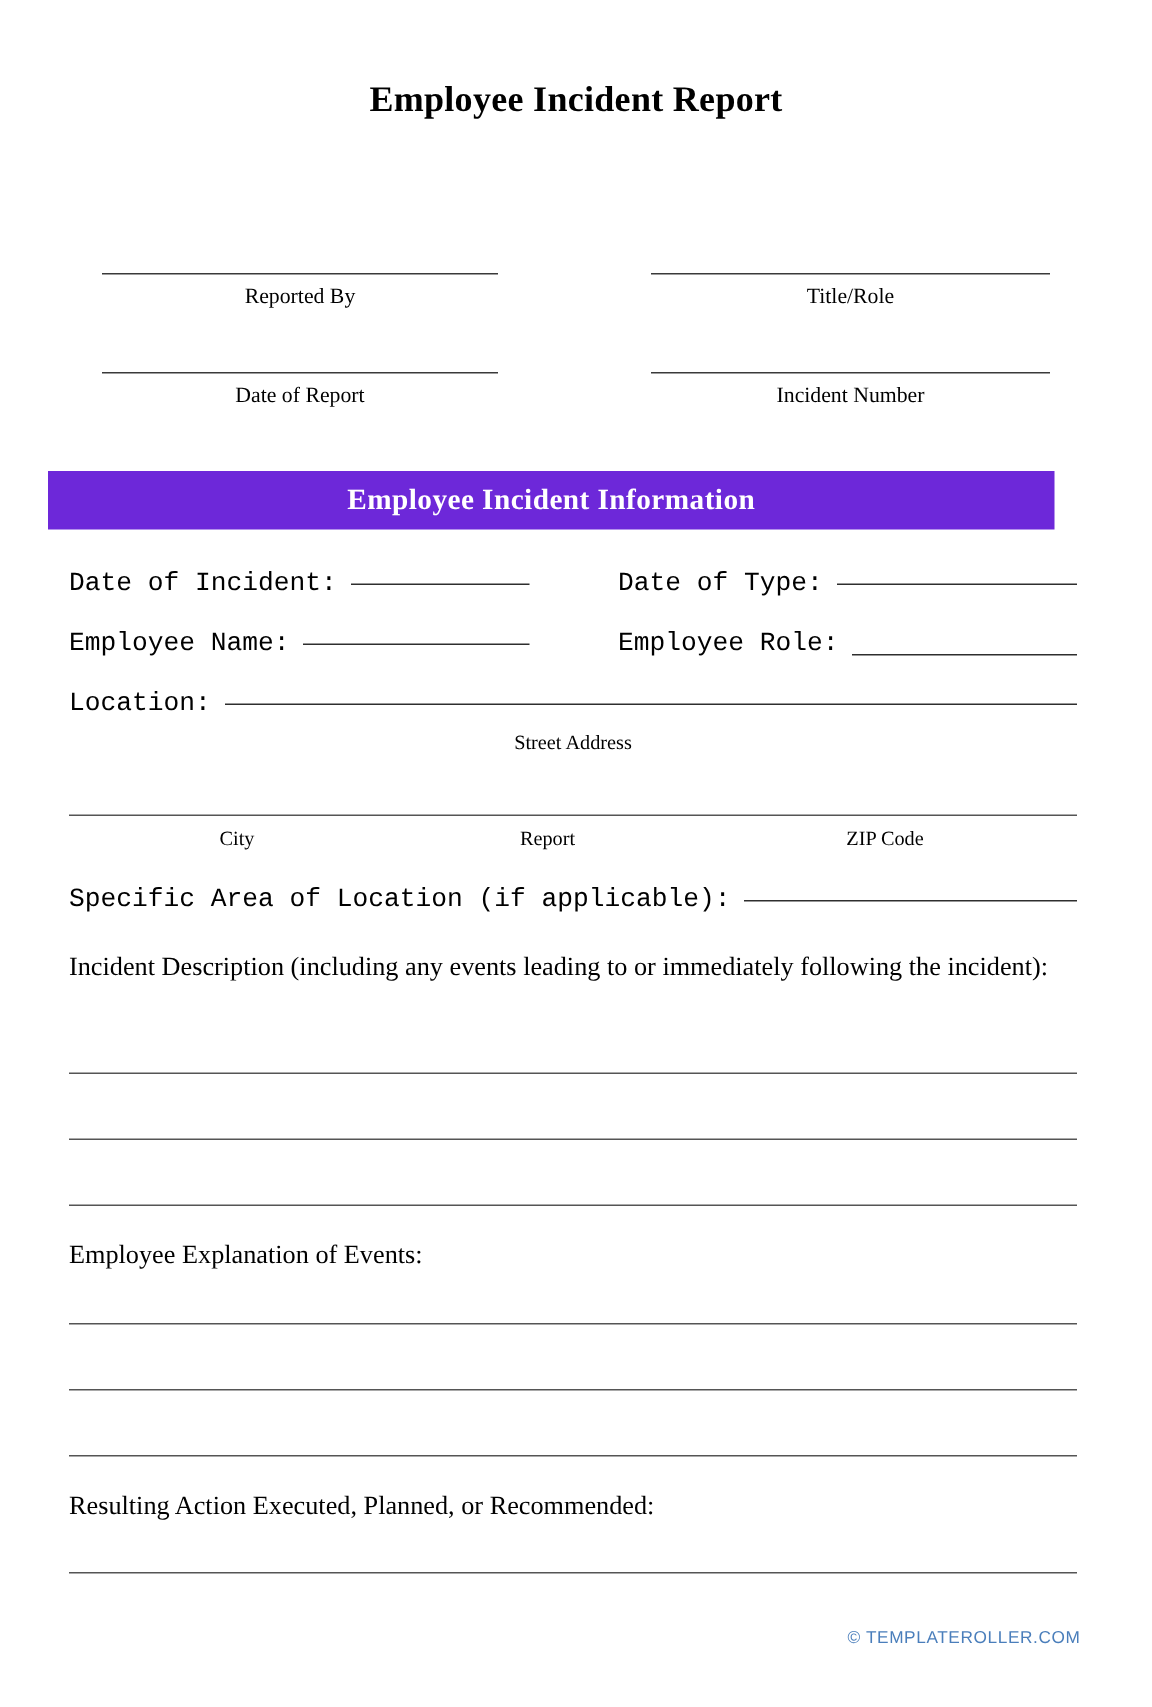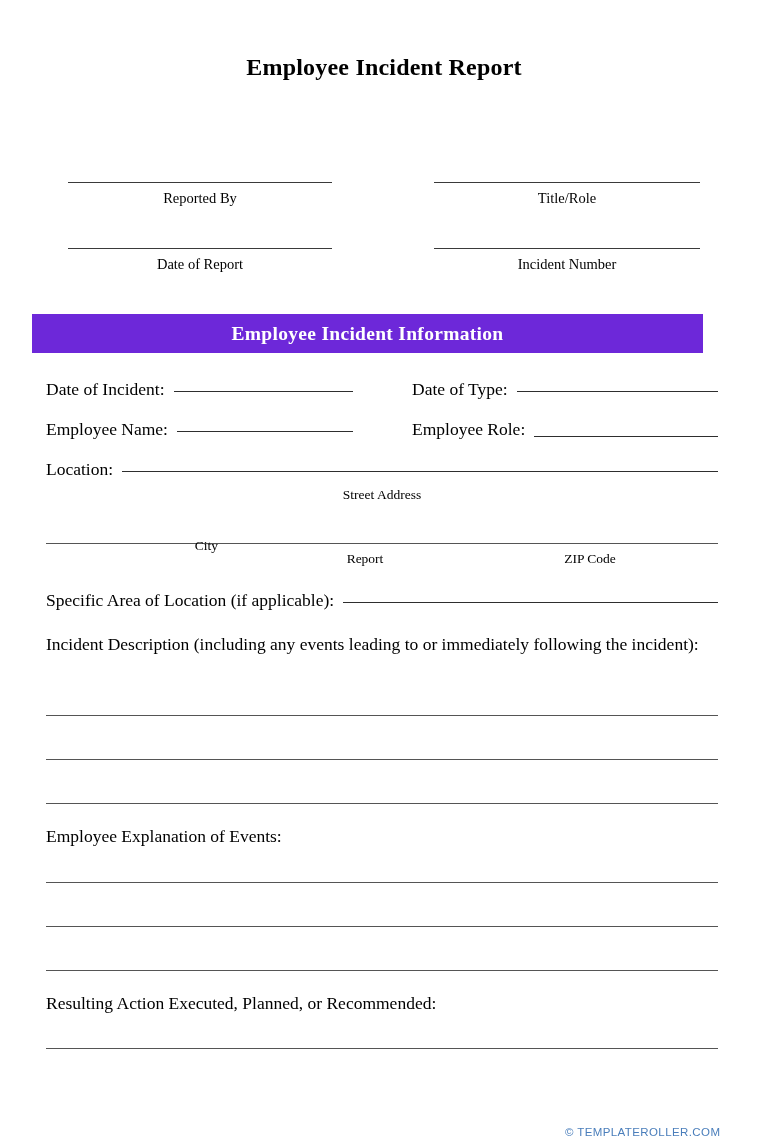--- a/index.html
+++ b/index.html
@@ -62,20 +62,21 @@
   }
 
   
   .field-row {
     position: absolute;
     display: flex;
     align-items: baseline;
     font-size: 17.5px;
     line-height: 22px;
     white-space: nowrap;
+    font-family: Liberation Mono, monospace;
   }
   .field-label {
     flex: 0 0 auto;
   }
   .field-rule {
     flex: 1 1 auto;
     border-bottom: 1.4px solid #2e2e2e;
     height: 0;
     margin-left: 9px;
     position: relative;
@@ -173,21 +174,21 @@
 
   <div class="field-row" style="left:46px; top:458px; width:672px;">
     <span class="field-label">Location:</span>
     <span class="field-rule"></span>
   </div>
 
   <div class="caption" style="left:46px; top:487px; width:672px;">Street Address</div>
 
   <div class="rule" style="left: 46px; top: 543px; width: 672px; border-top-color: rgb(85, 85, 85);"></div>
 
-  <div class="caption" style="left:98px; top:538px; width:120px;text-align:right;">City</div>
+  <div class="caption" style="left:98px; top:551px; width:120px;">City</div>
 
   <div class="caption" style="left:305px; top:551px; width:120px;">Report</div>
 
   <div class="caption" style="left:530px; top:551px; width:120px;">ZIP Code</div>
 
   <div class="field-row" style="left:46px; top:589px; width:672px;">
     <span class="field-label">Specific Area of Location (if applicable):</span>
     <span class="field-rule"></span>
   </div>
 
@@ -200,15 +201,15 @@
   <div class="prompt-single" style="left:46px; top:825px;">Employee Explanation of Events:</div>
 
   <div class="rule" style="left: 46px; top: 882px; width: 672px; border-top-color: rgb(85, 85, 85);"></div>
   <div class="rule" style="left: 46px; top: 926px; width: 672px; border-top-color: rgb(85, 85, 85);"></div>
   <div class="rule" style="left: 46px; top: 970px; width: 672px; border-top-color: rgb(85, 85, 85);"></div>
 
   <div class="prompt-single" style="left:46px; top:992px;">Resulting Action Executed, Planned, or Recommended:</div>
 
   <div class="rule" style="left: 46px; top: 1048px; width: 672px; border-top-color: rgb(85, 85, 85);"></div>
 
-  <div class="footer-mark" id="footer-mark" style="left: 565px; top: 1126px; color: rgb(74, 126, 187);">© TEMPLATEROLLER.COM</div>
+  <div class="footer-mark" id="footer-mark" style="left: 565px; top: 1086px; color: rgb(74, 126, 187);">© TEMPLATEROLLER.COM</div>
 
 </div>
 
 </body></html>

